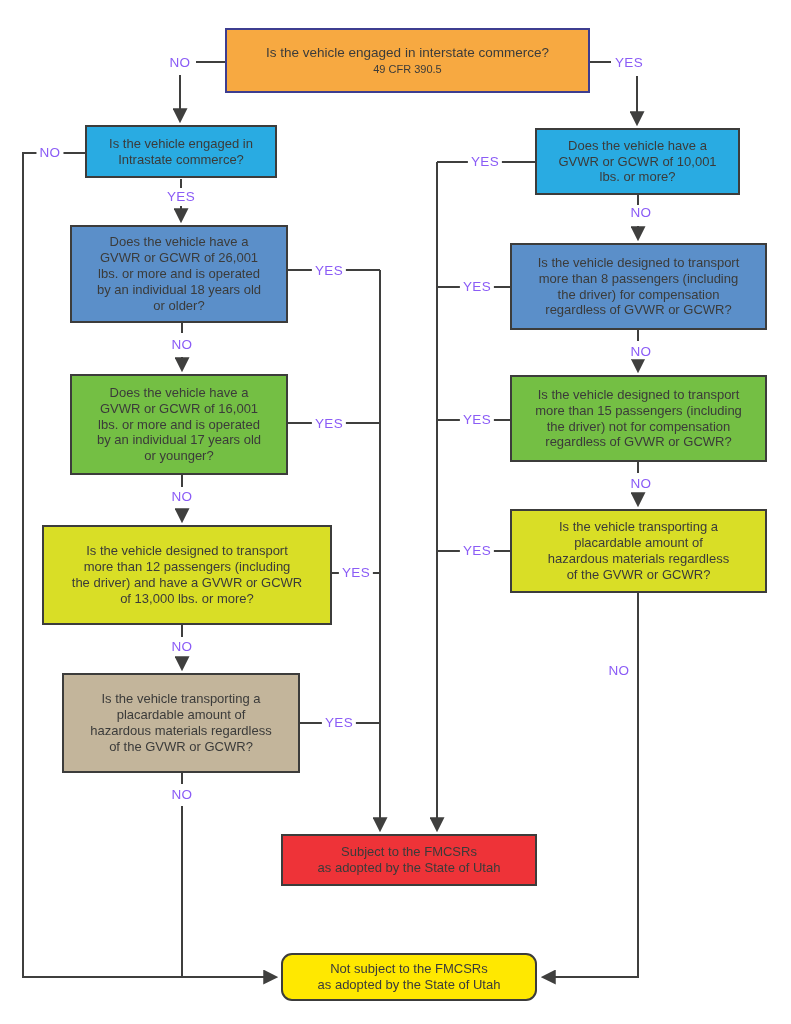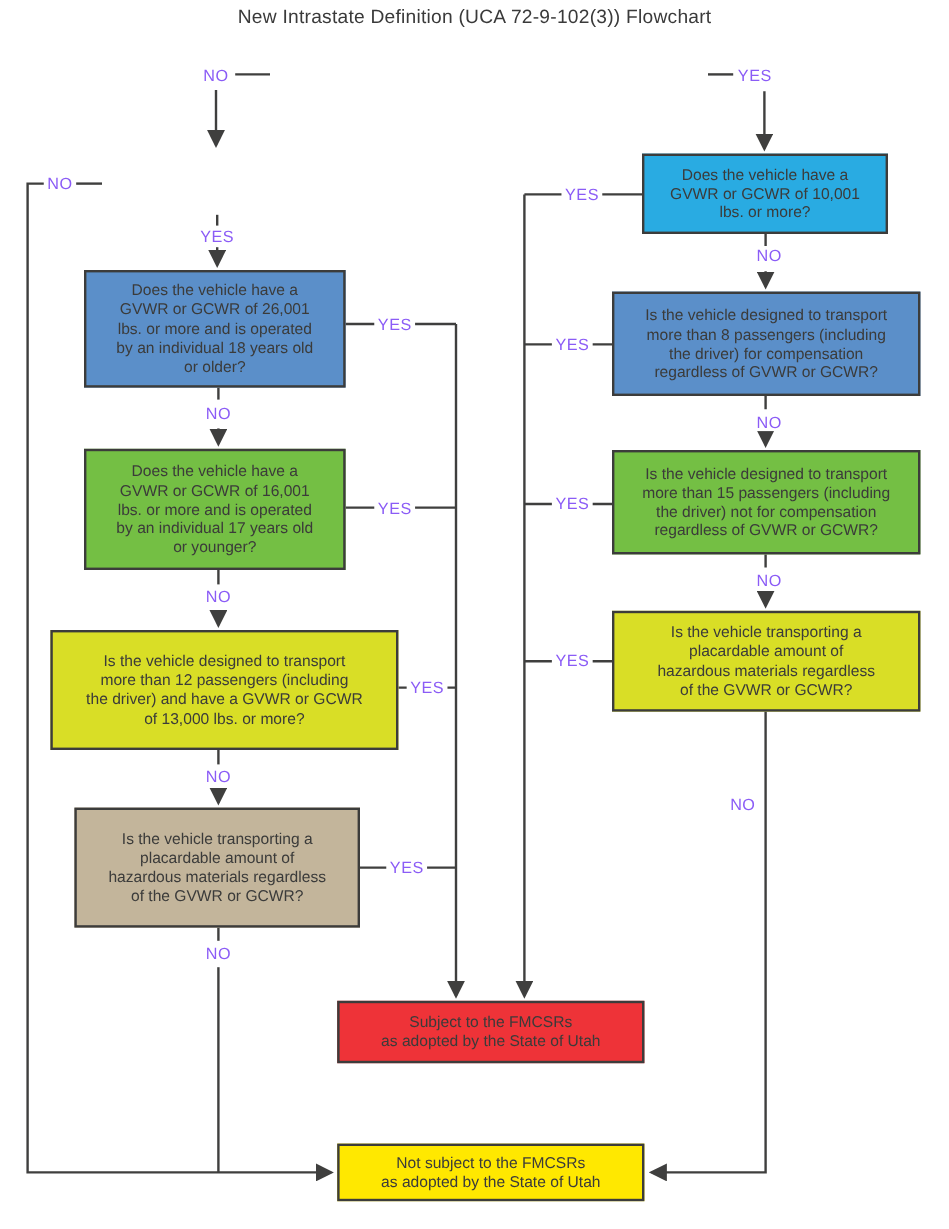--- a/index.html
+++ b/index.html
@@ -73,23 +73,30 @@
       <path d="M638 195 V205"></path>
       <path d="M638 226 V239" marker-end="url(#arr)"></path>
       <path d="M638 330 V341"></path>
       <path d="M638 362 V371" marker-end="url(#arr)"></path>
       <path d="M638 462 V473"></path>
       <path d="M638 494 V505" marker-end="url(#arr)"></path>
       <path d="M638 593 V977 H543" marker-end="url(#arr)"></path>
     </g>
   </svg>
 
-  <div class="title">New Intrastate Definition (UCA 72-9-102(3)) Flowchart</div>
 
+  <div class="node orange" style="left: 225px; top: 28px; width: 365px; height: 65px; background: rgb(247, 169, 65);">
+    <div style="font-size:13.5px;">Is the vehicle engaged in interstate commerce?</div>
+    <div class="sub">49 CFR 390.5</div>
+  </div>
 
+  <div class="node" style="left: 85px; top: 125px; width: 192px; height: 53px; background: rgb(41, 171, 226);">
+    <div>Is the vehicle engaged in
+Intrastate commerce?</div>
+  </div>
 
   <div class="node" style="left: 70px; top: 225px; width: 218px; height: 98px; background: rgb(91, 143, 201);">
     <div>Does the vehicle have a
 GVWR or GCWR of 26,001
 lbs. or more and is operated
 by an individual 18 years old
 or older?</div>
   </div>
 
   <div class="node" style="left: 70px; top: 374px; width: 218px; height: 101px; background: rgb(116, 191, 68);">
@@ -139,21 +146,21 @@
 placardable amount of
 hazardous materials regardless
 of the GVWR or GCWR?</div>
   </div>
 
   <div class="node" style="left: 281px; top: 834px; width: 256px; height: 52px; background: rgb(238, 51, 56); justify-content: center;">
     <div>Subject to the FMCSRs
 as adopted by the State of Utah</div>
   </div>
 
-  <div class="node" style="left: 281px; top: 953px; width: 256px; height: 48px; background: rgb(255, 232, 0);">
+  <div class="node" style="left: 281px; top: 953px; width: 256px; height: 48px; background: rgb(255, 232, 0); border-radius: 11px;">
     <div>Not subject to the FMCSRs
 as adopted by the State of Utah</div>
   </div>
 
   <span class="lbl" style="left:180px;top:63px;">NO</span>
   <span class="lbl" style="left:629px;top:63px;">YES</span>
   <span class="lbl" style="left:50px;top:153px;">NO</span>
   <span class="lbl" style="left:181px;top:197px;">YES</span>
   <span class="lbl" style="left:329px;top:271px;">YES</span>
   <span class="lbl" style="left:182px;top:345px;">NO</span>

